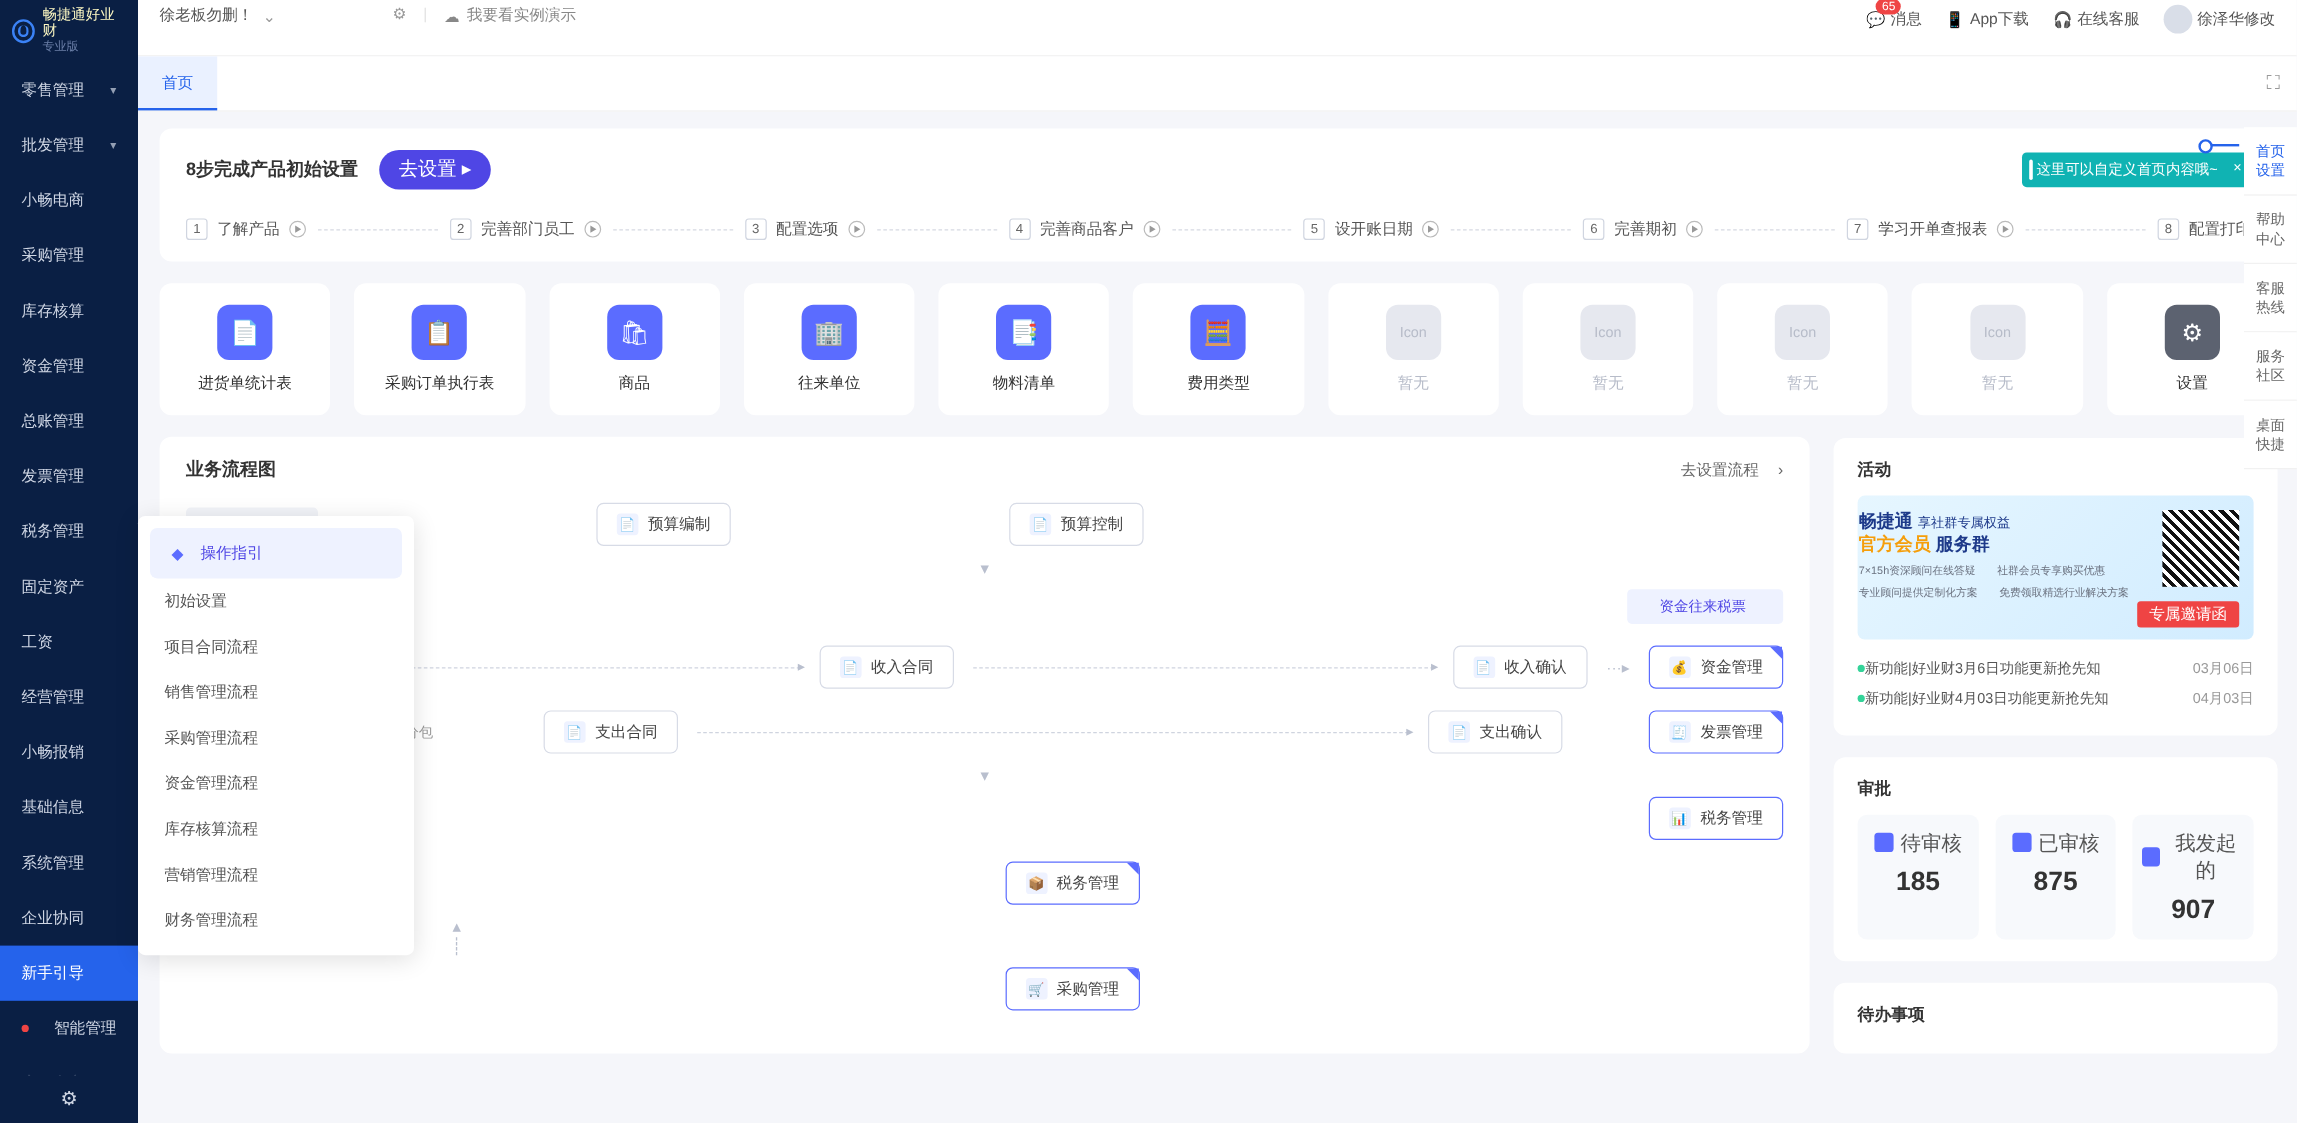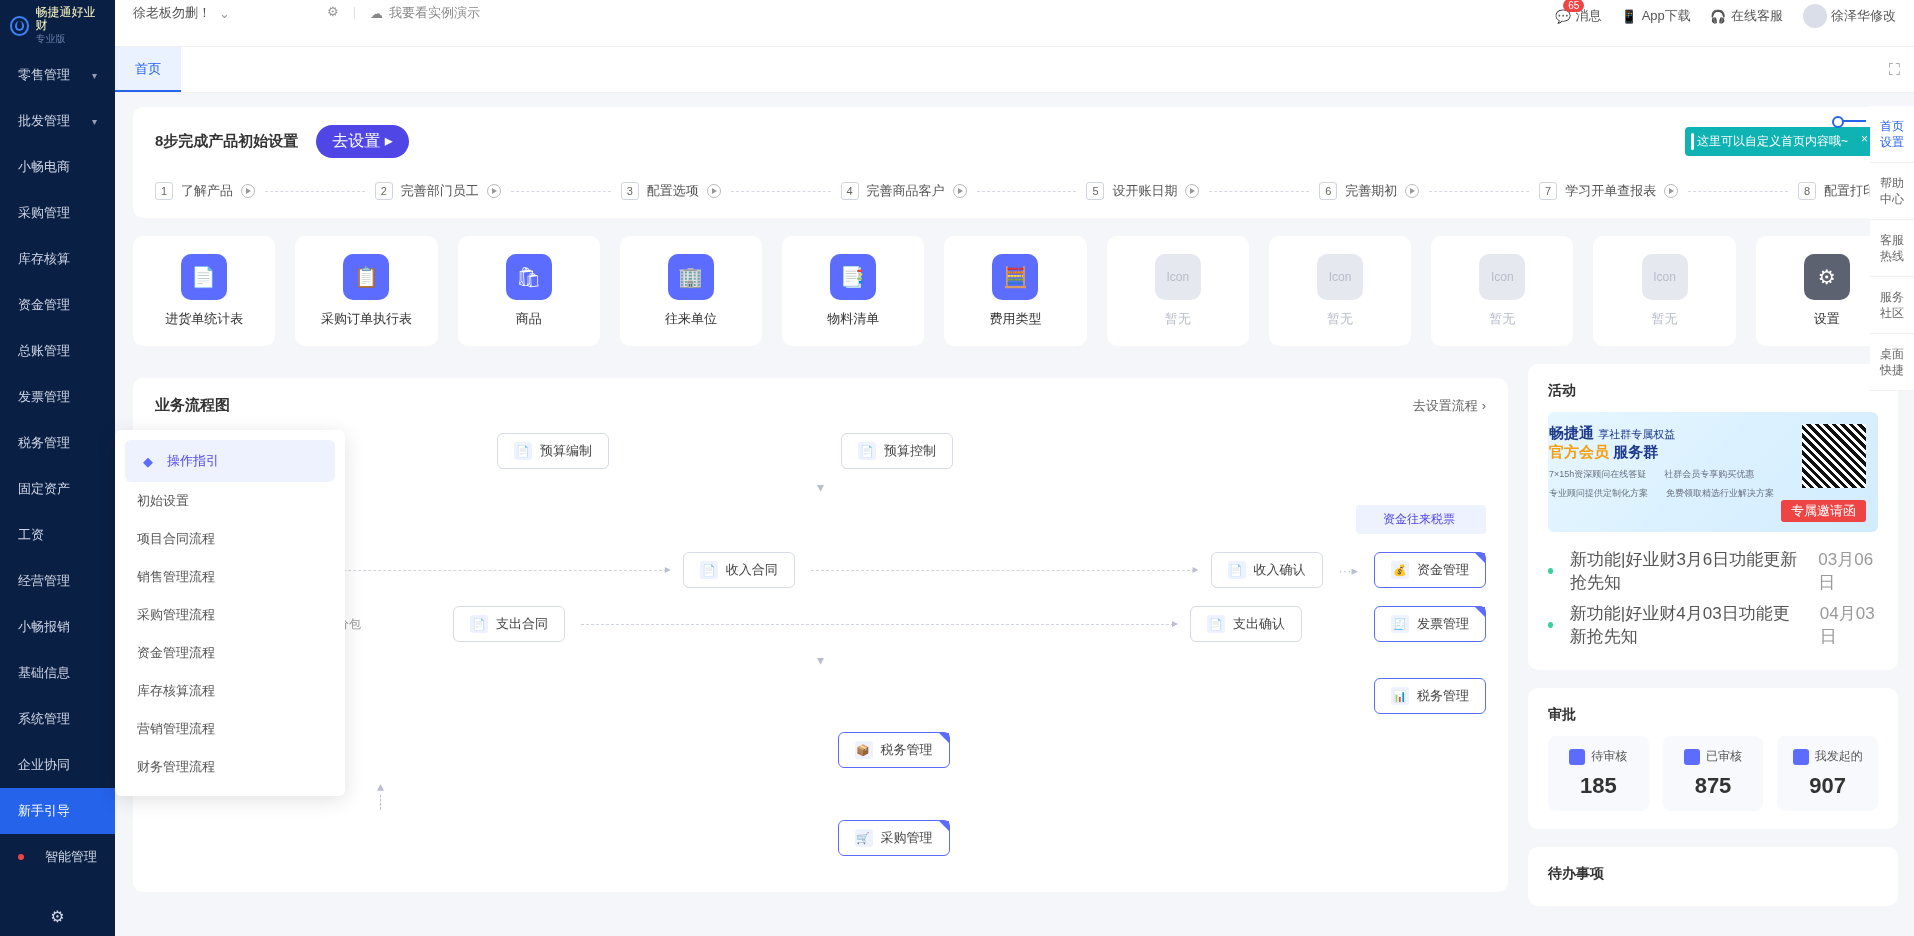--- a/index.html
+++ b/index.html
@@ -57,37 +57,37 @@
   .tile{flex:1;background:#fff;border-radius:10px;display:flex;flex-direction:column;align-items:center;justify-content:center;height:110px;cursor:pointer}
   .tile-ic{width:46px;height:46px;border-radius:10px;display:flex;align-items:center;justify-content:center;color:#fff;font-size:20px;margin-bottom:10px}
   .blue{background:#5b6cff}
   .gray{background:#e6e8ef;color:#b7bcc9}
   .dark{background:#5c6270}
   .tile-label{font-size:13px;color:#333}
   
   .lower{display:flex;gap:20px;margin-top:18px;align-items:center}
   .flow-card{flex:1;min-height:460px;position:relative}
   .flow-hd{display:flex;align-items:center;justify-content:space-between}
-  .flow-link{color:#666;display:flex;align-items:center;gap:4px;cursor:pointer}
+  .flow-link{color:#666;display:flex;align-items:center;gap:16px;cursor:pointer}
   .right-col{width:370px;display:flex;flex-direction:column;gap:18px}
   .side-card{background:#fff;border-radius:10px;padding:18px 20px}
   .side-title{font-size:14px;font-weight:600;margin-bottom:12px}
   .promo{width:100%;height:120px;border-radius:6px;background:linear-gradient(135deg,#e6f6ff,#d1ecff);position:relative;overflow:hidden;padding:12px 1px}
   .promo-big{font-size:15px;font-weight:700;color:#1e3a8a}
   .promo-or{color:#f59e0b}
   .promo-sm{font-size:9px;color:#6b7280;display:flex;gap:18px;margin-top:6px}
   .promo-qr{position:absolute;right:12px;top:12px;width:64px;height:64px;background:repeating-linear-gradient(45deg,#111 0 3px,#fff 3px 6px)}
   .promo-tag{position:absolute;right:12px;bottom:10px;background:#ef4444;color:#fff;font-size:13px;padding:2px 10px;border-radius:3px}
   .news{margin-top:12px}
-  .news-item{display:flex;align-items:center;gap:17px;font-size:17px;color:#555;padding:4px 0}
+  .news-item{display:flex;align-items:center;gap:0;font-size:12px;color:#555;padding:4px 0}
   .news-dot{width:6px;height:6px;border-radius:50%;background:#34d399}
   .news-date{margin-left:auto;color:#999}
   .approvals{display:flex;gap:14px}
   .ap-tile{flex:1;background:#f7f9fc;border-radius:8px;padding:12px 8px;text-align:center}
-  .ap-hd{display:flex;align-items:center;justify-content:center;gap:6px;color:#555;font-size:12px}
+  .ap-hd{display:flex;align-items:center;justify-content:center;gap:6px;color:#555;font-size:17px}
   .ap-ic{width:16px;height:16px;background:#5b6cff;border-radius:3px}
   .ap-num{font-size:22px;font-weight:600;margin-top:8px}
   
   .flow-body{position:relative;margin-top:14px}
   .flow-row{display:flex;align-items:center;gap:16px;margin:18px 0;position:relative}
   .flow-tag{background:#f1f3f8;color:#666;padding:6px 16px 6px 12px;border-radius:4px;font-size:12px;min-width:110px;text-align:left}
   .flow-tag.alt{background:#eef2ff;color:#4f46e5}
   .flow-node{border:1px solid #d7dbe6;border-radius:6px;padding:8px 16px;display:flex;align-items:center;gap:8px;background:#fff;font-size:13px;color:#444;cursor:pointer;position:relative}
   .flow-node.strong{border-color:#5b6cff}
   .flow-node.corner:after{content:"";position:absolute;right:0;top:0;border-top:10px solid #5b6cff;border-left:10px solid transparent}

